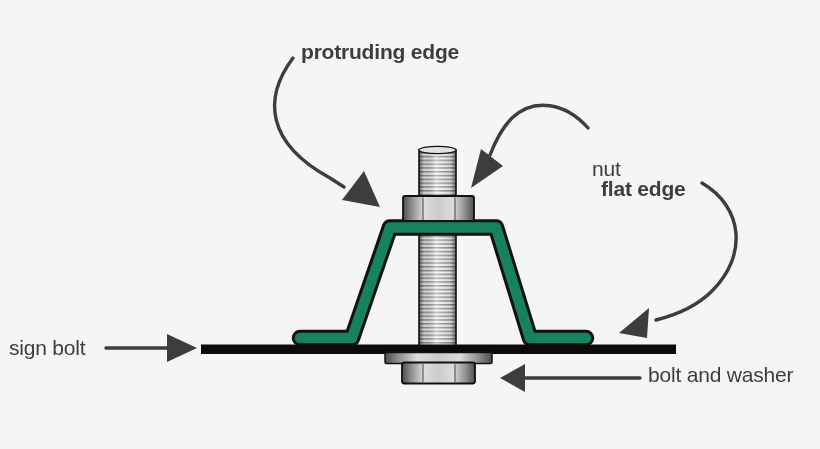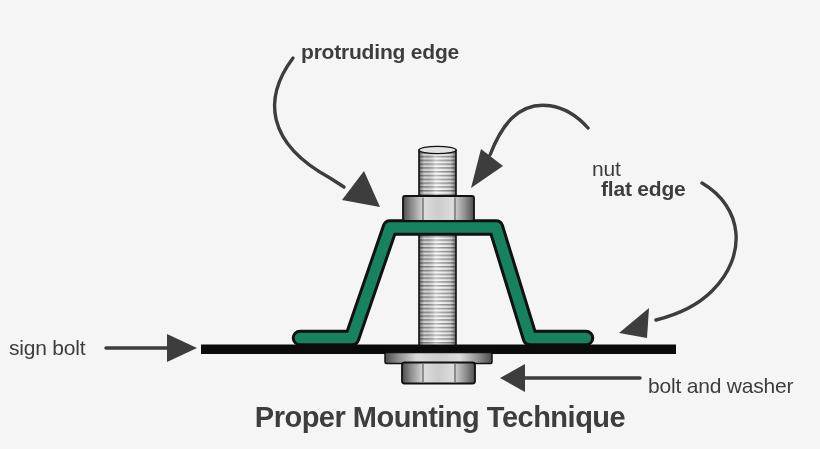--- a/index.html
+++ b/index.html
@@ -105,16 +105,15 @@
     <g>
       <line class="arrow-stroke" x1="524" y1="378" x2="640" y2="378"></line>
       <polygon class="arrow-head" points="525,364 525,392 500,378"></polygon>
     </g>
   </svg>
 
   <div class="lbl bold" style="left:301px;top:40px;">protruding edge</div>
   <div class="lbl" style="left:592px;top:117px;margin-top:40px;">nut</div>
   <div class="lbl bold" style="left:601px;top:168px;margin-top:9px;">flat edge</div>
   <div class="lbl" style="left:9px;top:336px;">sign bolt</div>
-  <div class="lbl" style="left:648px;top:374px;">bolt and washer</div>
+  <div class="lbl" style="left:648px;top:363px;">bolt and washer</div>
 
-  <div class="title">Proper Mounting Technique</div>
 </div>
 
 </body></html>

